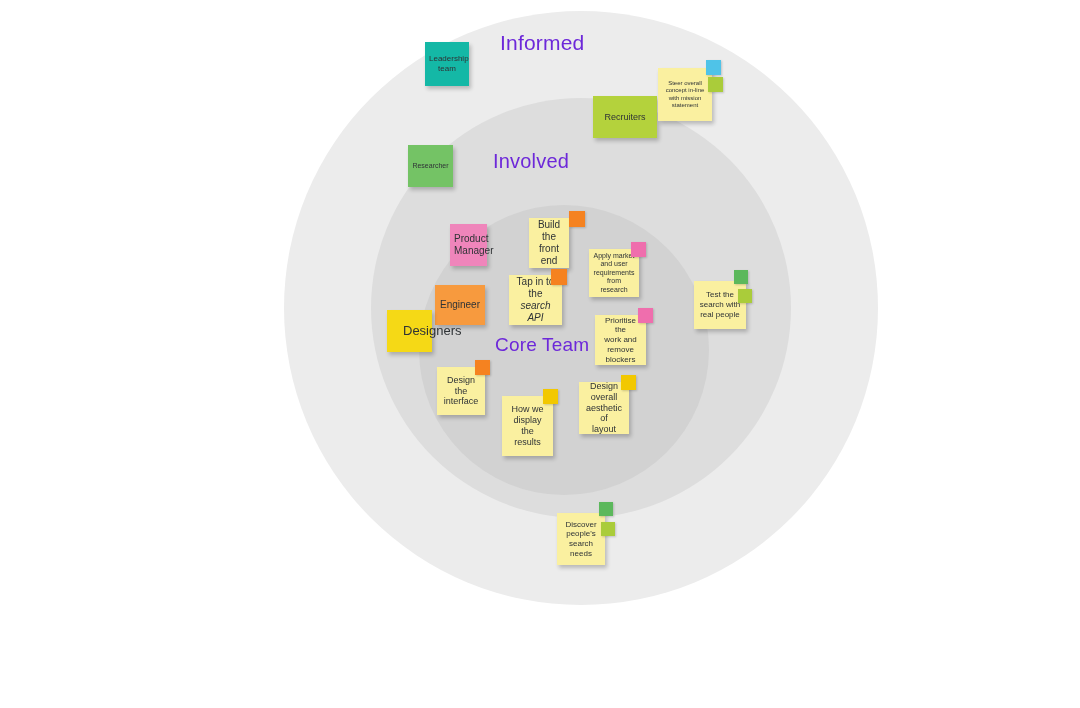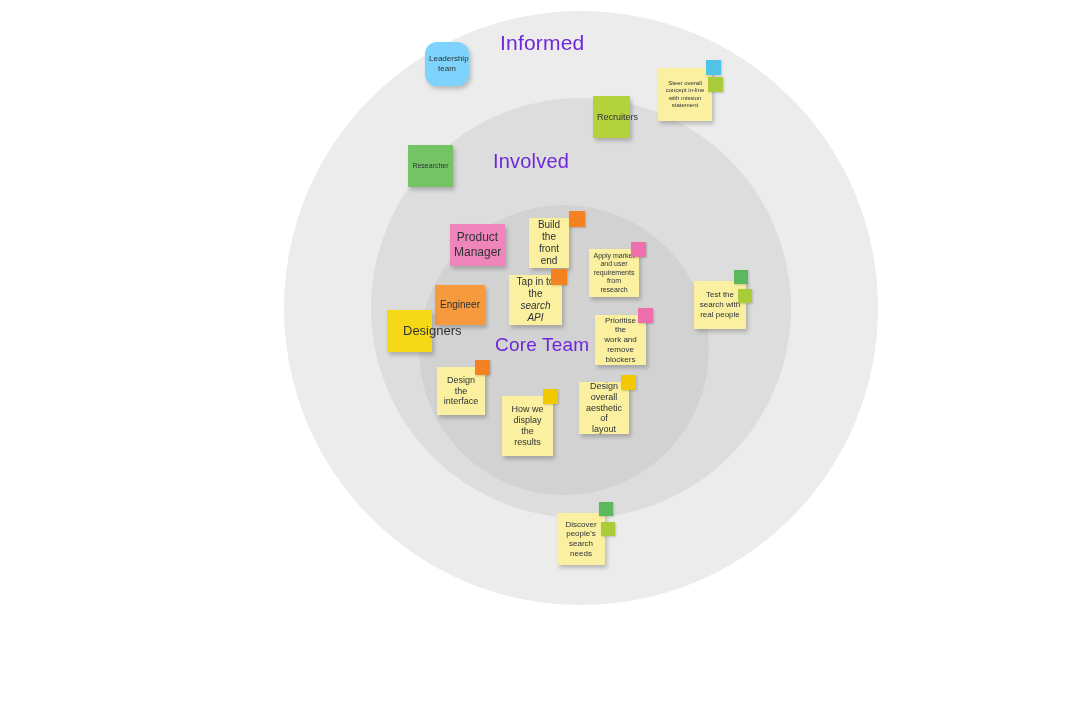--- a/index.html
+++ b/index.html
@@ -94,21 +94,21 @@
     box-shadow: 1px 1px 2px rgba(0,0,0,.18);
   }
 
   
   .c-yellow-pale { background: #faf0a0; }
   .c-yellow      { background: #f5d916; }
   .c-orange      { background: #f79a3e; }
   .c-orange-tag  { background: #f58220; }
   .c-pink        { background: #ef85bb; }
   .c-pink-tag    { background: #ef6ead; }
-  .c-blue        { background: #7dd3fc; border-radius: 12px; }
+  .c-blue        { background: #14b8a6; }
   .c-blue-tag    { background: #4fc3e8; }
   .c-green       { background: #74c365; }
   .c-green-tag   { background: #5cb85c; }
   .c-lime        { background: #b4d23c; }
   .c-lime-tag    { background: #aacc3a; }
   .c-gold-tag    { background: #f2c800; }
 </style>
 </head>
 <body>
 
@@ -122,21 +122,21 @@
   <div class="ring-label label-involved">Involved</div>
   <div class="ring-label label-core">Core Team</div>
 
   <div class="note c-blue" style="left:425px; top:42px; width:44px; height:44px; font-size:8px;">
     <span>
         <span>Leadership</span>
         <span>team</span>
       </span>
   </div>
 
-  <div class="note c-lime" style="left:593px; top:96px; width:37px; height:42px; font-size:9px;">
+  <div class="note c-lime" style="left:593px; top:96px; width:64px; height:42px; font-size:9px;">
     <span>
         <span>Recruiters</span>
       </span>
   </div>
 
   <div class="note c-yellow-pale" style="left:658px; top:68px; width:54px; height:53px; font-size:6px;">
     <span>
         <span>Steer overall</span>
         <span>concept in-line</span>
         <span>with mission</span>
@@ -166,21 +166,21 @@
     <span>
         <span>Discover</span>
         <span>people's</span>
         <span>search</span>
         <span>needs</span>
       </span>
     <i class="tag c-green-tag" style="left:42px; top:-11px; width:14px; height:14px;"></i>
     <i class="tag c-lime-tag" style="left:44px; top:9px;   width:14px; height:14px;"></i>
   </div>
 
-  <div class="note c-pink" style="left:450px; top:224px; width:55px; height:42px; font-size:12px;">
+  <div class="note c-pink" style="left:450px; top:224px; width:37px; height:42px; font-size:10px;">
     <span>
         <span>Product</span>
         <span>Manager</span>
       </span>
   </div>
 
   <div class="note c-orange" style="left:435px; top:285px; width:50px; height:40px; font-size:10px;">
     <span>
         <span>Engineer</span>
       </span>

